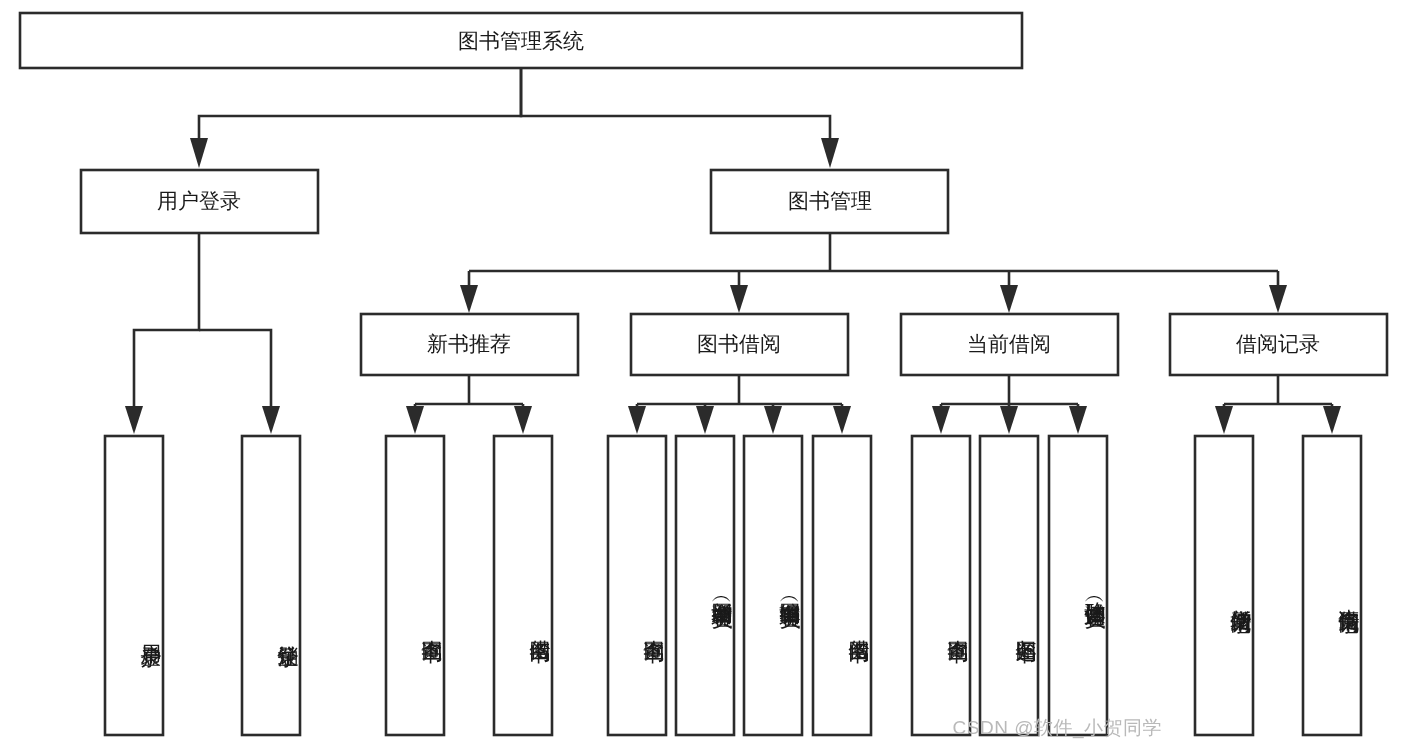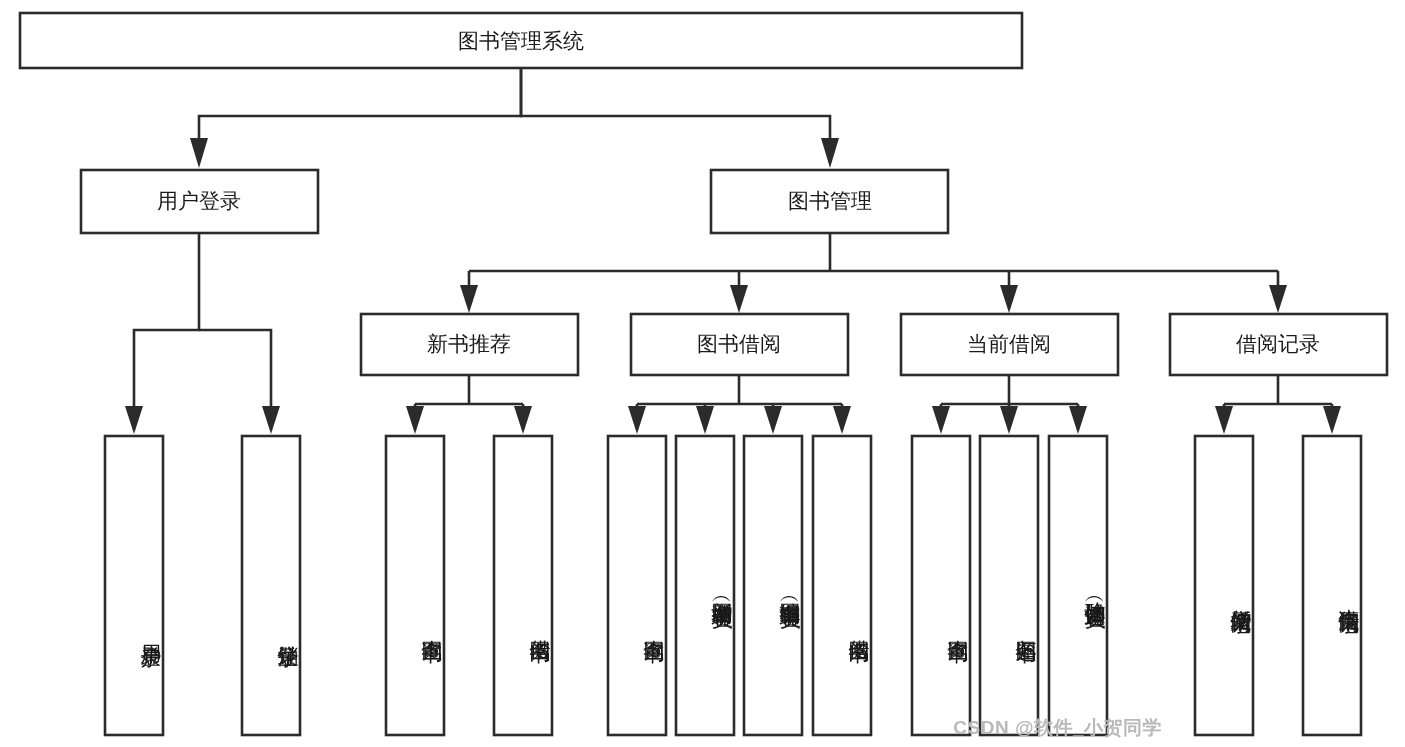--- a/index.html
+++ b/index.html
@@ -66,21 +66,20 @@
   }
   .watermark {
     position: absolute;
     right: 8px;
     bottom: 6px;
     font-family: "Liberation Sans", "DejaVu Sans", sans-serif;
     font-size: 19px;
     color: #b9b9b9;
     letter-spacing: 0.5px;
     white-space: nowrap;
-    font-weight: bold;
   }
 </style>
 </head>
 <body>
 
 <div id="diagram-root">
 
   <svg class="flow" viewBox="0 0 1405 747" xmlns="http://www.w3.org/2000/svg">
 
     <g>

